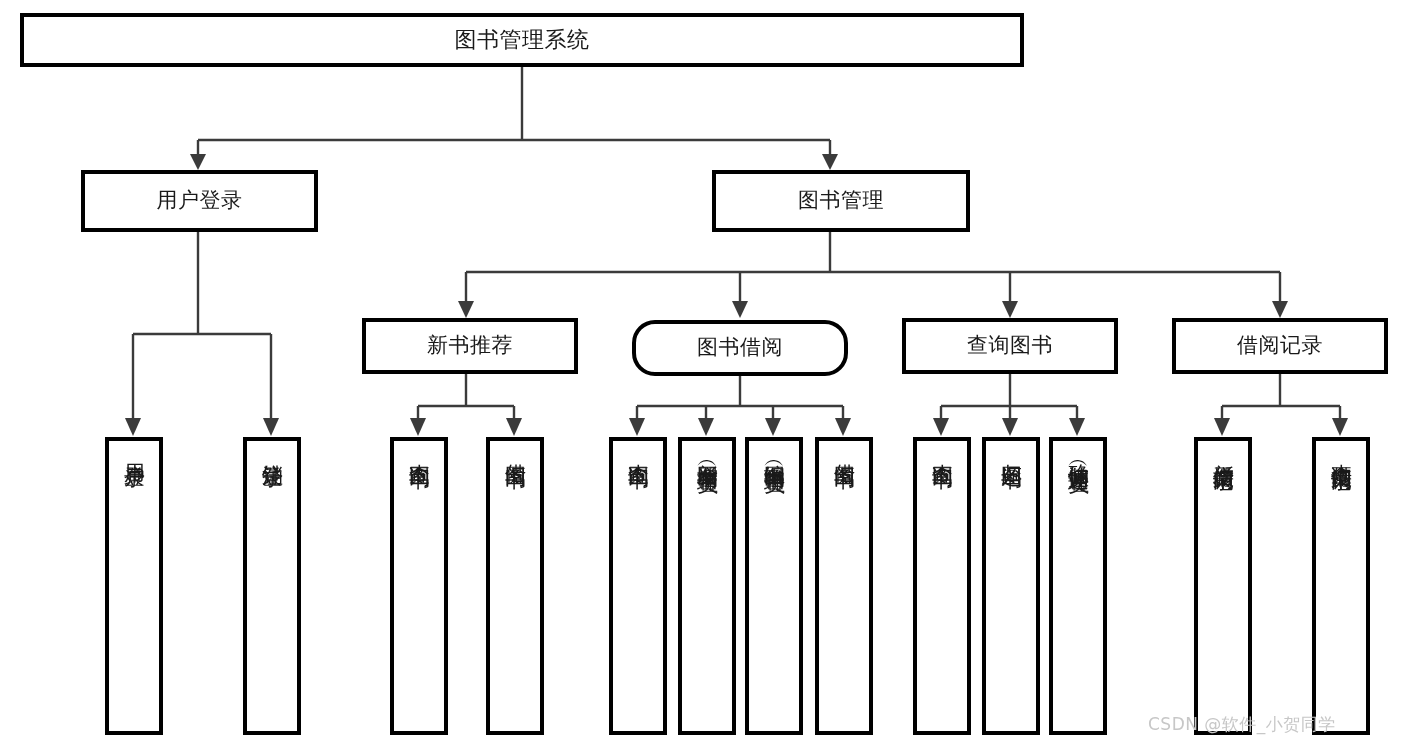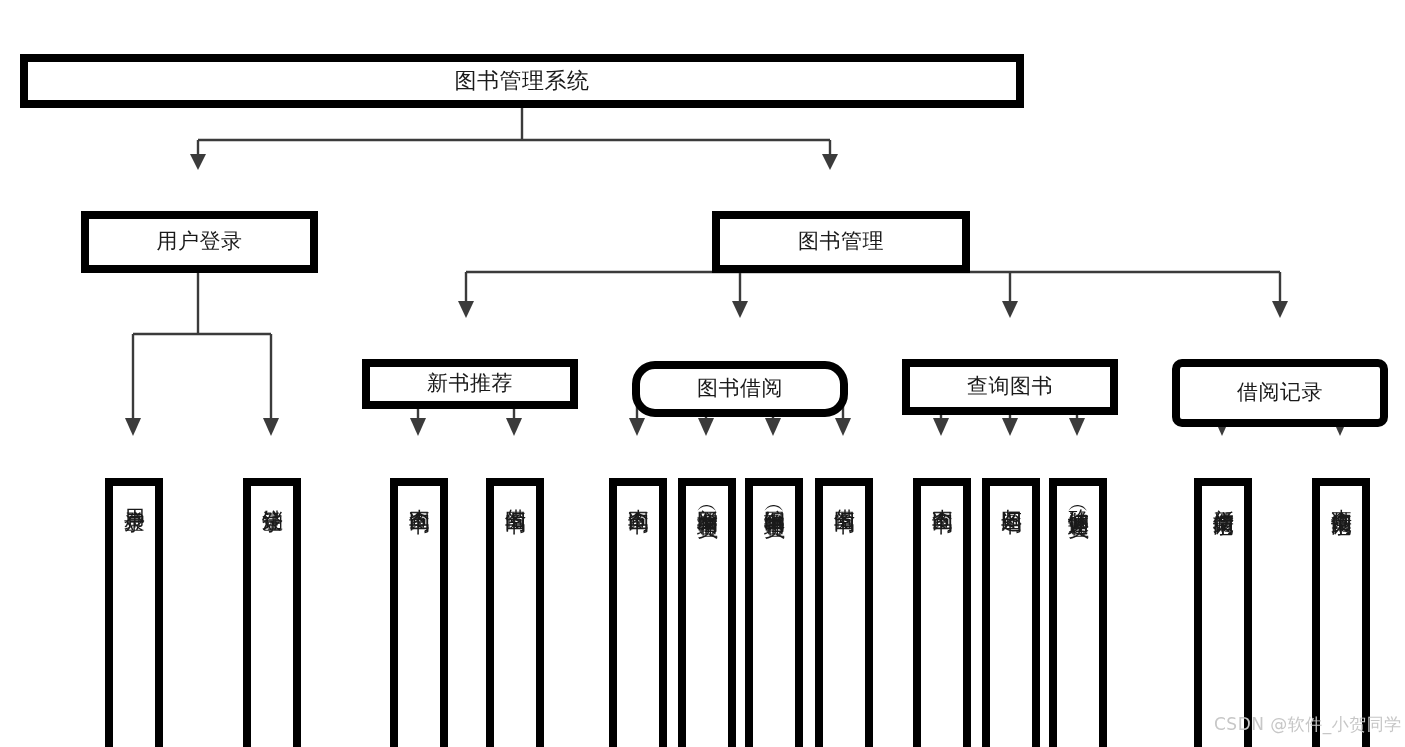--- a/index.html
+++ b/index.html
@@ -11,27 +11,26 @@
     position: relative;
     width: 1405px;
     height: 747px;
     background: #ffffff;
     font-family: "DejaVu Sans", "Liberation Sans", sans-serif;
     overflow: hidden;
   }
   .node {
     position: absolute;
     box-sizing: border-box;
-    border: 8px solid #000000;
+    border: 4px solid #000000;
     background: #ffffff;
     display: flex;
     align-items: center;
     justify-content: center;
     color: #1a1a1a;
-    margin-top: 41px;
   }
   .node.h {
     font-size: 21px;
     line-height: 1.1;
     letter-spacing: 0.5px;
   }
   .node.root {
     font-size: 22px;
   }
   .node.leaf {
@@ -145,33 +144,33 @@
   </div>
 
   <div class="node h" style="left:81px; top:170px; width:237px; height:62px;">
     <span>用户登录</span>
   </div>
 
   <div class="node h" style="left:712px; top:170px; width:258px; height:62px;">
     <span>图书管理</span>
   </div>
 
-  <div class="node h" style="left:362px; top:318px; width:216px; height:50px;text-align:right;">
+  <div class="node h" style="left:362px; top:318px; width:216px; height:56px;text-align:right;">
     <span>新书推荐</span>
   </div>
 
   <div class="node h" style="left:632px; top:320px; width:216px; height:56px;border-radius:23px;">
     <span>图书借阅</span>
   </div>
 
   <div class="node h" style="left:902px; top:318px; width:216px; height:56px;">
     <span>查询图书</span>
   </div>
 
-  <div class="node h" style="left:1172px; top:318px; width:216px; height:68px;border-radius:10px;">
+  <div class="node h" style="left:1172px; top:318px; width:216px; height:56px;">
     <span>借阅记录</span>
   </div>
 
   <div class="node leaf" style="left:105px; top:437px; width:58px; height:298px;">
     <span class="vtext">用户登录</span>
   </div>
 
   <div class="node leaf" style="left:243px; top:437px; width:58px; height:298px;">
     <span class="vtext">注销登录</span>
   </div>
@@ -213,15 +212,15 @@
   </div>
 
   <div class="node leaf" style="left:1194px; top:437px; width:58px; height:298px;">
     <span class="vtext">新增借阅记录</span>
   </div>
 
   <div class="node leaf" style="left:1312px; top:437px; width:58px; height:298px;">
     <span class="vtext">查询借阅记录</span>
   </div>
 
-  <div class="wm" style="left:1214px; top:713px;text-align:center;">CSDN @软件_小贺同学</div>
+  <div class="wm" style="left:1148px; top:713px;text-align:center;">CSDN @软件_小贺同学</div>
 
 </div>
 
 </body></html>

